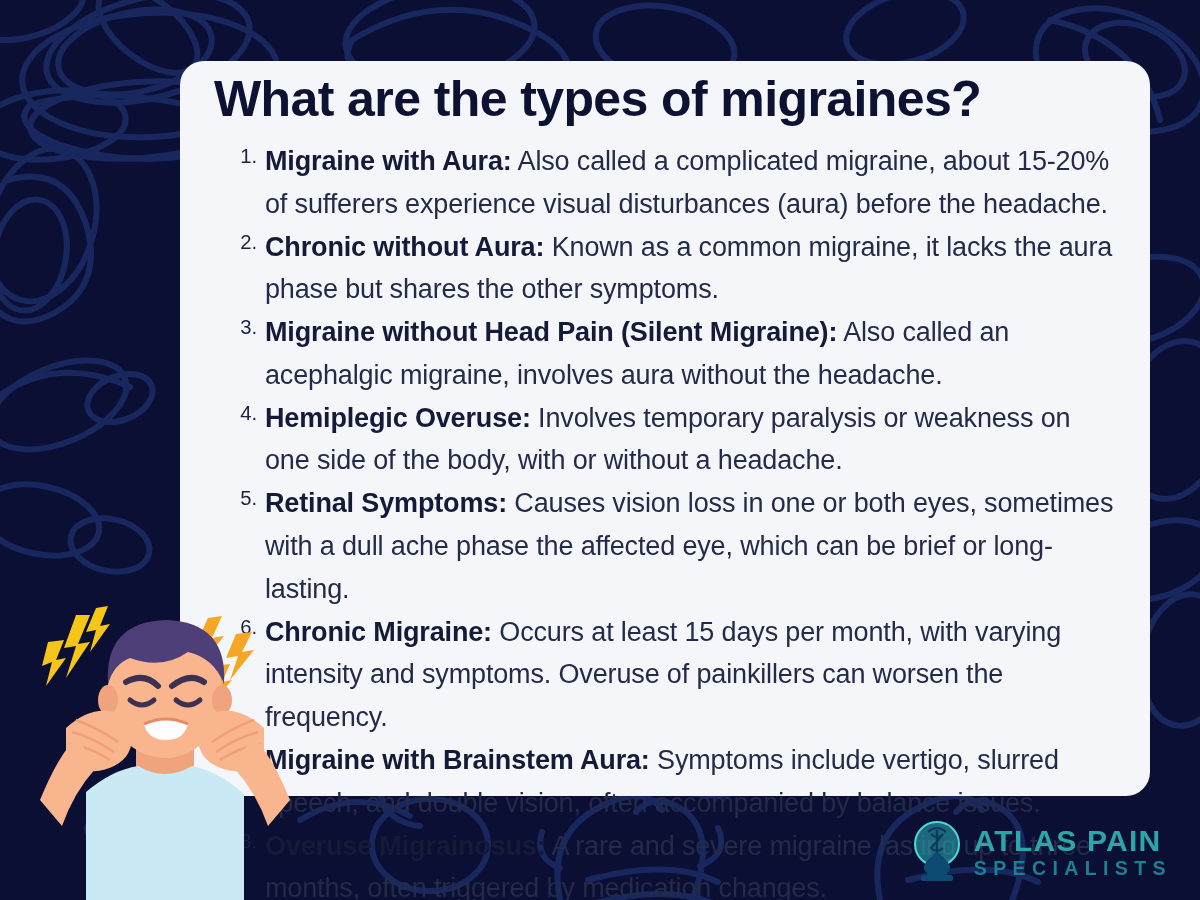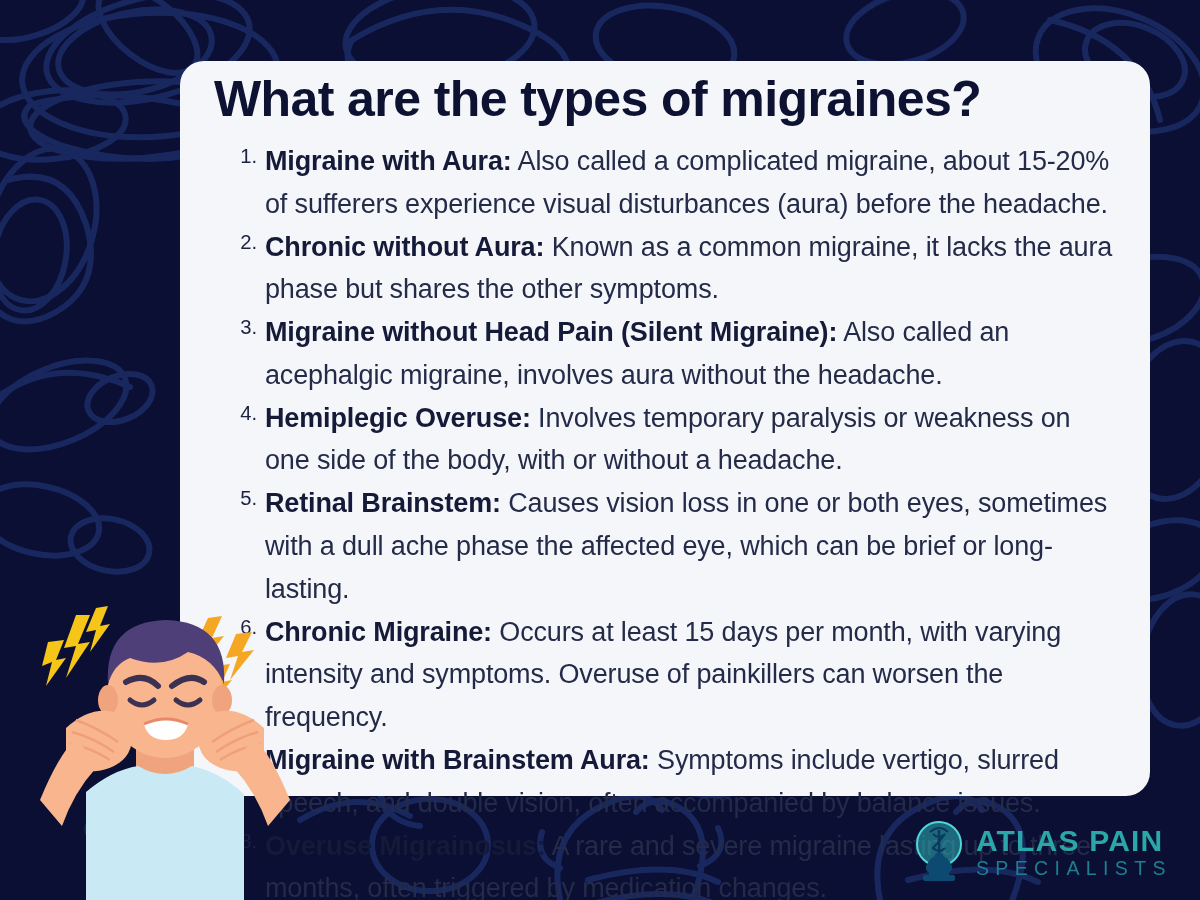--- a/index.html
+++ b/index.html
@@ -105,21 +105,21 @@
     line-height: 1;
   }
   #logo-line1 {
     font-size: 30px;
     font-weight: 800;
     color: #2aa7a8;
     letter-spacing: 1.2px;
   }
   #logo-line2 {
     font-size: 19.5px;
-    font-weight: 400;
+    font-weight: 700;
     color: #1d7f92;
     letter-spacing: 6.4px;
     margin-top: 3px;
   }
 
   
   #headache-illustration {
     position: absolute;
     left: 40px;
     bottom: 0px;
@@ -213,21 +213,21 @@
       <li>
         <span class="item-term">Chronic without Aura:</span><span class="item-desc"> Known as a common migraine, it lacks the aura phase but shares the other symptoms.</span>
       </li>
       <li>
         <span class="item-term">Migraine without Head Pain (Silent Migraine):</span><span class="item-desc"> Also called an acephalgic migraine, involves aura without the headache.</span>
       </li>
       <li>
         <span class="item-term">Hemiplegic Overuse:</span><span class="item-desc"> Involves temporary paralysis or weakness on one side of the body, with or without a headache.</span>
       </li>
       <li>
-        <span class="item-term">Retinal Brainstem:</span><span class="item-desc"> Causes vision loss in one or both eyes, sometimes with a dull ache phase the affected eye, which can be brief or long-lasting.</span>
+        <span class="item-term">Retinal Symptoms:</span><span class="item-desc"> Causes vision loss in one or both eyes, sometimes with a dull ache phase the affected eye, which can be brief or long-lasting.</span>
       </li>
       <li>
         <span class="item-term">Chronic Migraine:</span><span class="item-desc"> Occurs at least 15 days per month, with varying intensity and symptoms. Overuse of painkillers can worsen the frequency.</span>
       </li>
       <li>
         <span class="item-term">Migraine with Brainstem Aura:</span><span class="item-desc"> Symptoms include vertigo, slurred speech, and double vision, often accompanied by balance issues.</span>
       </li>
       <li>
         <span class="item-term">Overuse Migrainosus:</span><span class="item-desc"> A rare and severe migraine lasting up to three months, often triggered by medication changes.</span>
       </li>

